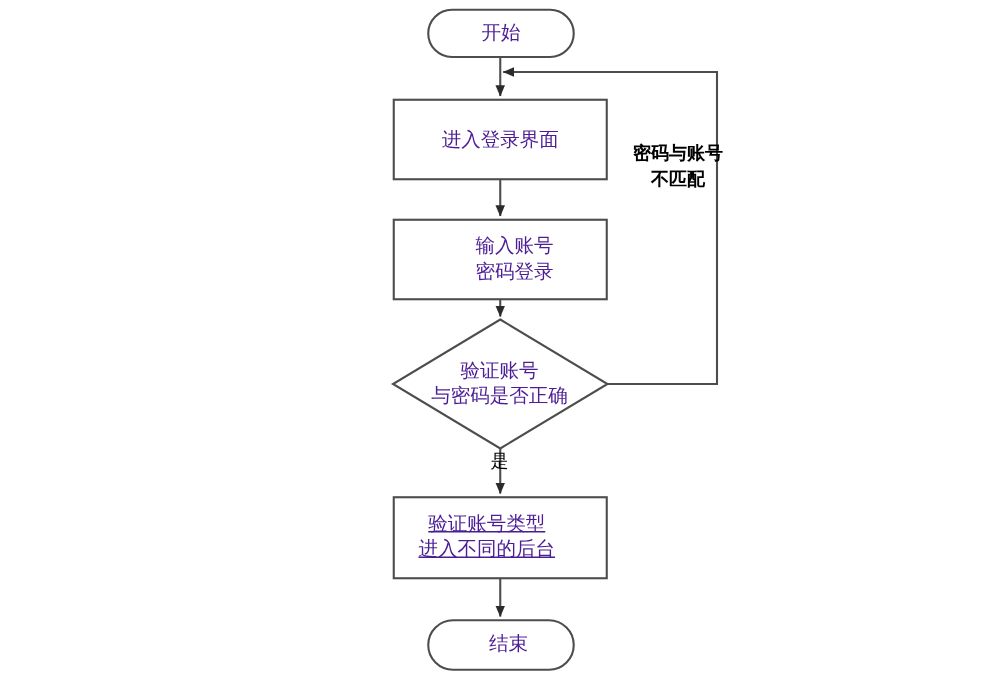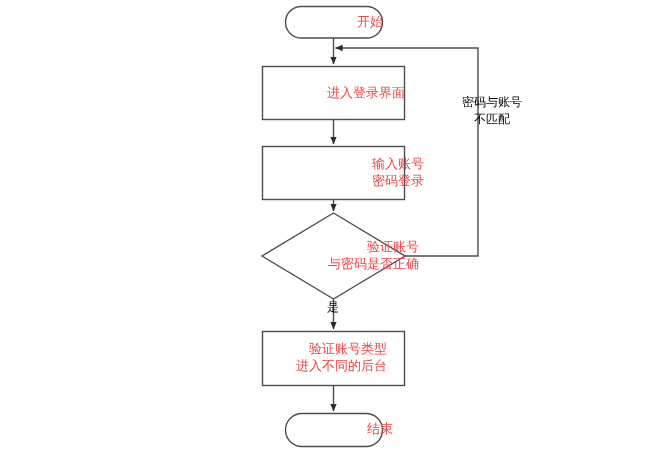--- a/index.html
+++ b/index.html
@@ -16,52 +16,53 @@
   }
   #flow-canvas {
     position: absolute;
     left: 0;
     top: 0;
     width: 665px;
     height: 451px;
   }
   .node-text {
     position: absolute;
-    text-align: right;
-    color: #ef4444;
+    text-align: center;
+    color: #4c1d95;
     font-size: 13px;
     line-height: 17px;
     white-space: pre;
     pointer-events: none;
   }
   .edge-label {
     position: absolute;
     color: #000000;
     font-size: 12px;
     line-height: 17px;
     white-space: pre;
   }
   #label-mismatch {
-    left: 452px;
+    left: 412px;
     top: 94px;
     width: 80px;
     text-align: center;
+    font-weight: bold;
   }
   #label-yes {
     left: 322px;
     top: 299px;
     width: 22px;
     text-align: center;
     font-size: 12px;
   }
   #text-start   { left: 285px; top: 13px;  width: 98px; }
   #text-login   { left: 262px; top: 84px;  width: 143px; }
   #text-input   { left: 262px; top: 155px; width: 162px; }
-  #text-verify  { left: 275px; top: 238px; width: 144px; }
-  #text-type    { left: 262px; top: 340px; width: 125px; }
+  #text-verify  { left: 261px; top: 238px; width: 144px; }
+  #text-type    { left: 262px; top: 340px; width: 125px; text-decoration: underline; }
   #text-end     { left: 285px; top: 420px; width: 108px; }
 </style>
 </head>
 <body>
 
 <svg id="flow-canvas" viewBox="0 0 665 451">
   <defs>
     <marker id="arrowhead" markerWidth="9" markerHeight="9" refX="7.2" refY="3.2" orient="auto" markerUnits="userSpaceOnUse">
       <path d="M0,0 L7.6,3.2 L0,6.4 z" fill="#2b2b2b"></path>
     </marker>

